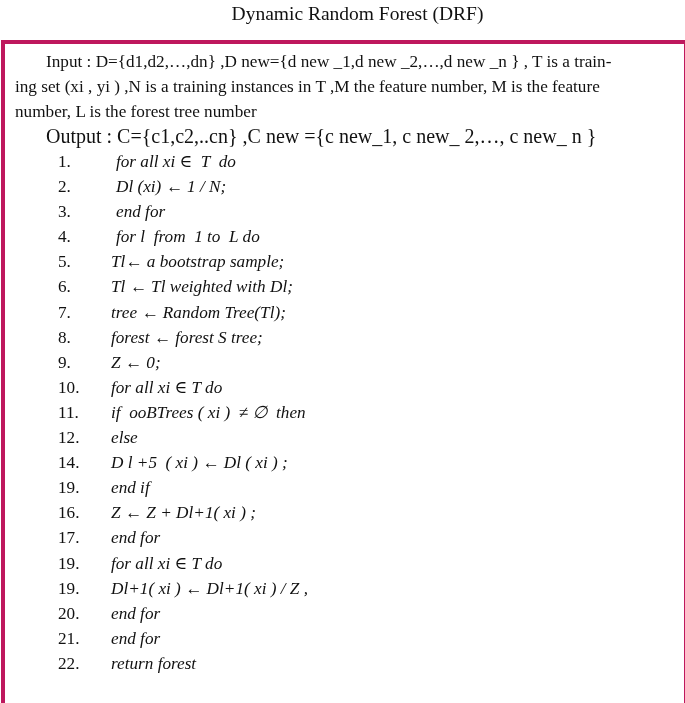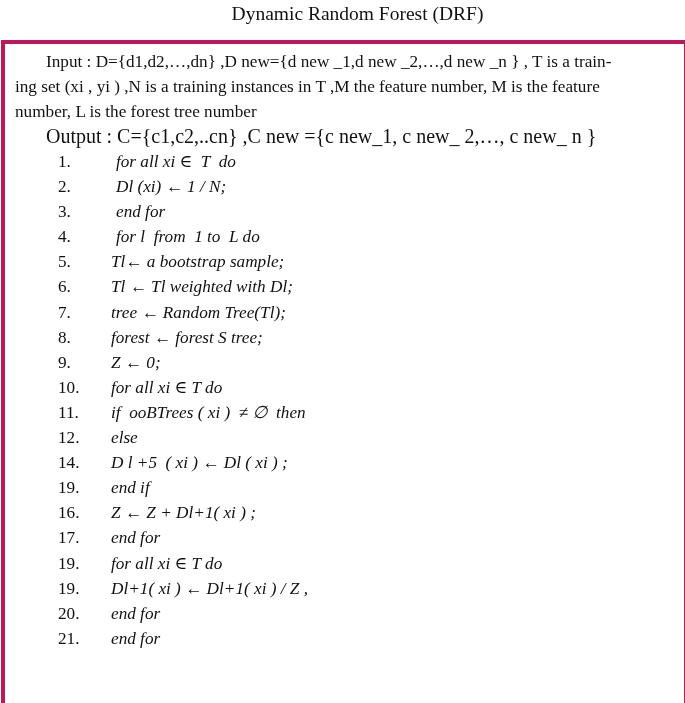--- a/index.html
+++ b/index.html
@@ -62,14 +62,15 @@
     <div class="step"><span class="num">11.</span><span class="code">if  ooBTrees ( xi )  ≠ ∅  then</span></div>
     <div class="step"><span class="num">12.</span><span class="code">else</span></div>
     <div class="step"><span class="num">14.</span><span class="code">D l +5  ( xi ) ← Dl ( xi ) ;</span></div>
     <div class="step"><span class="num">19.</span><span class="code">end if</span></div>
     <div class="step"><span class="num">16.</span><span class="code">Z ← Z + Dl+1( xi ) ;</span></div>
     <div class="step"><span class="num">17.</span><span class="code">end for</span></div>
     <div class="step"><span class="num">19.</span><span class="code">for all xi ∈ T do</span></div>
     <div class="step"><span class="num">19.</span><span class="code">Dl+1( xi ) ← Dl+1( xi ) / Z ,</span></div>
     <div class="step"><span class="num">20.</span><span class="code">end for</span></div>
     <div class="step"><span class="num">21.</span><span class="code">end for</span></div>
+    <div class="step"><span class="num">22.</span><span class="code">return forest</span></div>
   </div>
 </div>
 
 </body></html>

